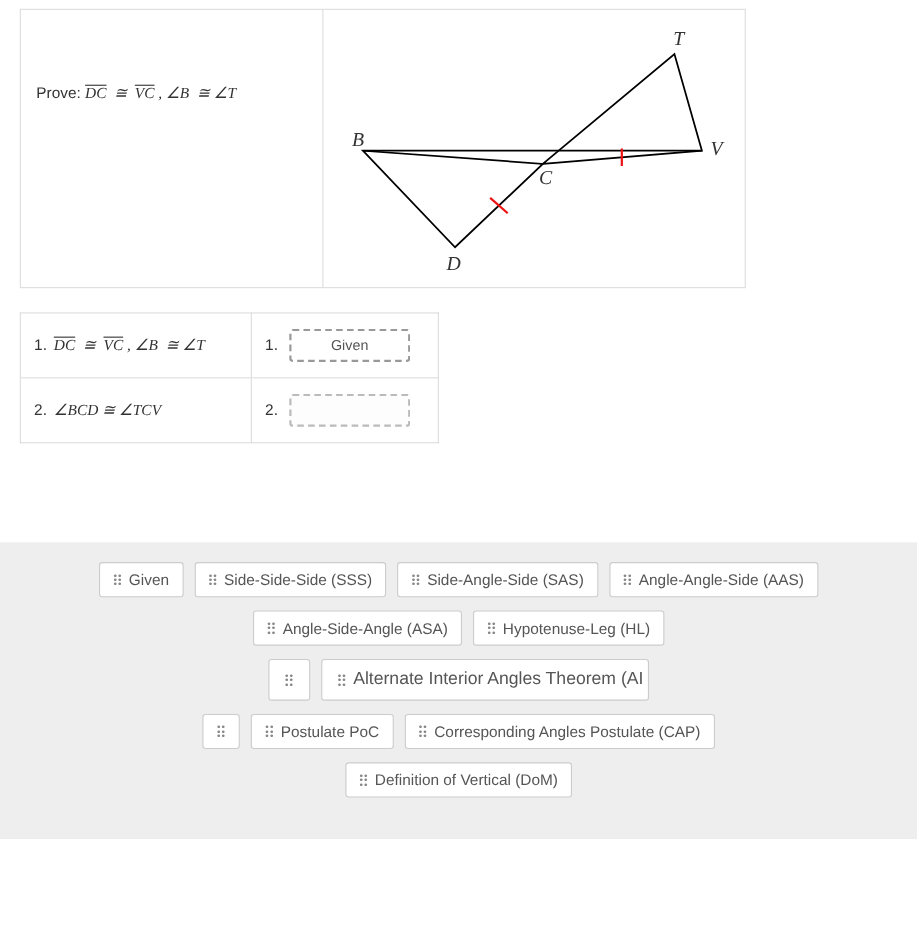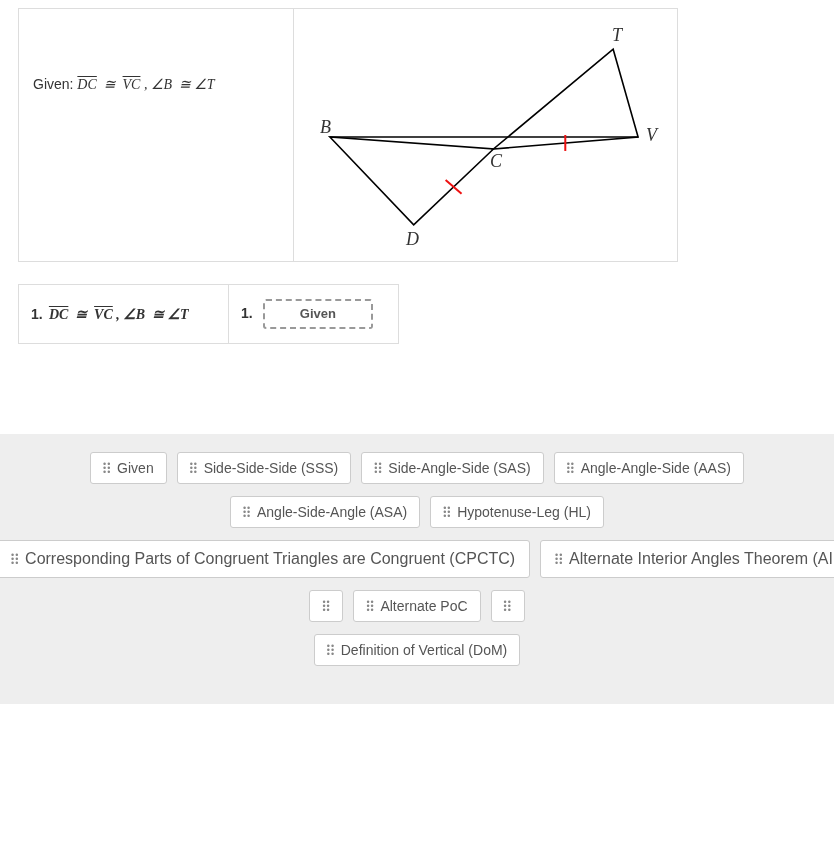--- a/index.html
+++ b/index.html
@@ -38,21 +38,21 @@
   }
   .proof-table {
     margin: 22px 0 0 18px;
     border-collapse: collapse;
   }
   .proof-table th, .proof-table td {
     border: 1px solid #ddd;
     padding: 14px 12px;
     text-align: left;
     vertical-align: middle;
-    font-weight: bold;
+    font-weight: normal;
   }
   .proof-table th {
     font-weight: bold;
     text-decoration: underline;
     padding: 8px 12px;
   }
   .proof-table td.stmt { min-width: 210px; }
   .proof-table td.rsn  { min-width: 170px; }
   .slot-num { display:inline-block; min-width:14px; }
   .drop-slot {
@@ -121,21 +121,21 @@
     font-style: italic;
     font-size: 18px;
   }
 </style>
 </head>
 <body>
 
 <div class="top-row">
   <div class="given-box">
     <div>
-      <span>Given:</span>
+      <span>Prove:</span>
       <span class="math">
         <span class="overline">DC</span>
         &nbsp;≅&nbsp;
         <span class="overline">VC</span>
         ,&nbsp;∠<span>B</span>
         &nbsp;≅&nbsp;∠<span>T</span>
       </span>
     </div>
     <div style="height:14px"></div>
   </div>
@@ -177,20 +177,34 @@
         ,&nbsp;∠<span>B</span>
         &nbsp;≅&nbsp;∠<span>T</span>
       </span>
     </td>
     <td class="rsn">
       <span class="slot-num">1.</span>
       <span class="drop-slot filled">Given</span>
     </td>
   </tr>
 
+  <tr>
+    <td class="stmt">
+      <span class="slot-num">2.</span>
+      <span class="math">
+        ∠<span>BCD</span>
+        ≅
+        ∠<span>TCV</span>
+      </span>
+    </td>
+    <td class="rsn">
+      <span class="slot-num">2.</span>
+      <span class="drop-slot"></span>
+    </td>
+  </tr>
 
 </tbody>
   </table>
 
 <div class="tile-area">
   <div class="tile-row" id="tile-row-0">
       <div class="tile">
         <span class="grip"></span>
         <span>Given</span>
       </div>
@@ -213,37 +227,37 @@
         <span>Angle-Side-Angle (ASA)</span>
       </div>
       <div class="tile">
         <span class="grip"></span>
         <span>Hypotenuse-Leg (HL)</span>
       </div>
     </div>
   <div class="tile-row" id="tile-row-2">
       <div class="tile big">
         <span class="grip"></span>
-        <span>Corresponding Parts of Congruent Triangles are Congruent (CPCTC)</span>
       </div>
       <div class="tile big cut-right">
         <span class="grip"></span>
         <span>Alternate Interior Angles Theorem (AI</span>
       </div>
     </div>
   <div class="tile-row" id="tile-row-3">
       <div class="tile">
         <span class="grip"></span>
       </div>
       <div class="tile">
         <span class="grip"></span>
-        <span>Alternate PoC</span>
-      </div>
-      <div class="tile">
-        <span class="grip"></span>
+        <span>Postulate PoC</span>
+      </div>
+      <div class="tile">
+        <span class="grip"></span>
+        <span>Corresponding Angles Postulate (CAP)</span>
       </div>
     </div>
   <div class="tile-row" id="tile-row-4">
       <div class="tile">
         <span class="grip"></span>
         <span>Definition of Vertical (DoM)</span>
       </div>
     </div>
 </div>
 

